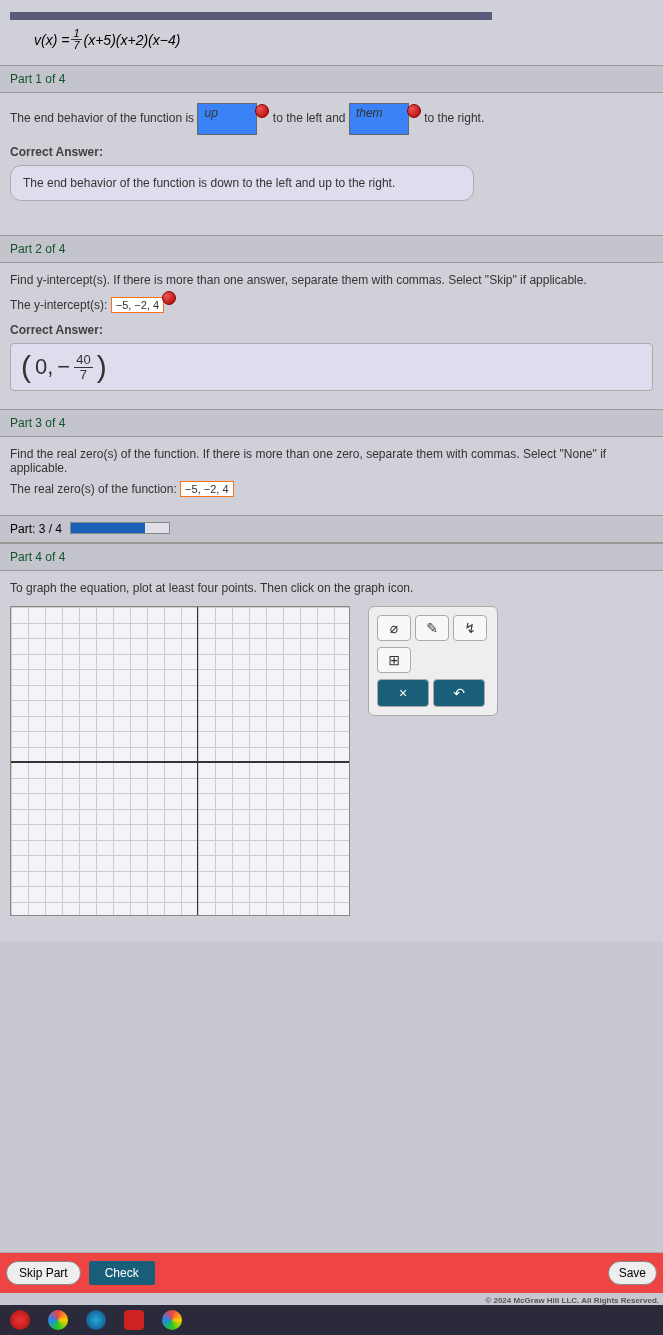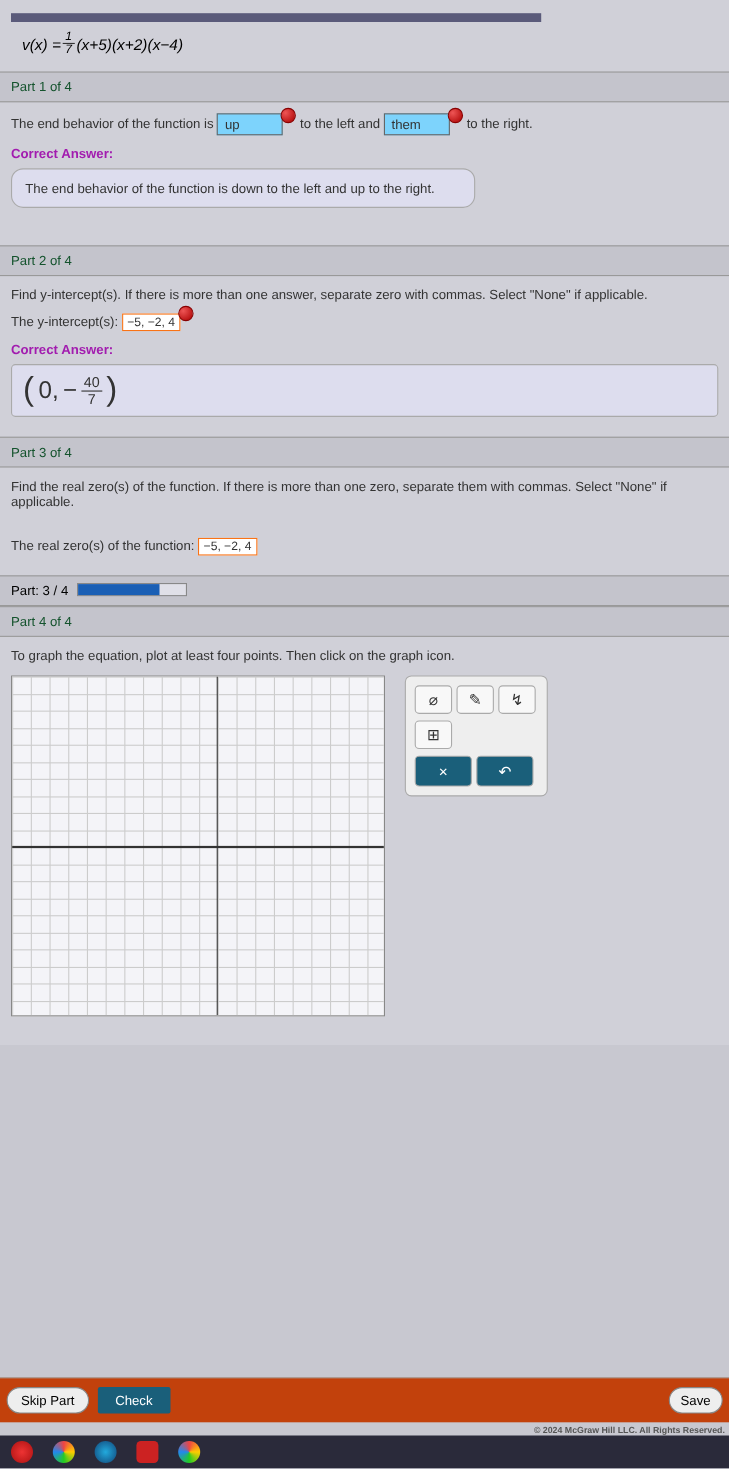--- a/index.html
+++ b/index.html
@@ -1,41 +1,41 @@
 <!DOCTYPE html>
 <html><head>
   <meta charset="utf-8">
   <style>
     * { box-sizing: border-box; margin: 0; padding: 0; font-family: Arial, sans-serif; }
     body { background: #c8c8d0; width: 663px; height: 1335px; overflow: hidden; position: relative; }
     .scrollbar { height: 8px; background: #5a5a7a; width: 75%; margin: 4px 0 8px 0; }
     .content { background: #d0d0d8; padding: 8px 10px; }
     .prompt { font-size: 12px; color: #222; margin: 8px 0; }
-    .formula { font-family: 'Times New Roman', serif; font-style: italic; font-size: 14px; margin: 8px 10px 14px 10px; display: flex; align-items: center; gap: 2px; }
+    .formula { font-family: 'Times New Roman', serif; font-style: italic; font-size: 14px; margin: 8px 10px 14px 24px; display: flex; align-items: center; gap: 2px; }
     .frac { display: inline-flex; flex-direction: column; align-items: center; font-size: 11px; line-height: 11px; }
     .frac span:first-child { border-bottom: 1px solid #333; padding: 0 2px; }
     .part-header { background: #c4c4cc; border-top: 1px solid #999; border-bottom: 1px solid #999; padding: 6px 10px; font-size: 12px; color: #14532d; margin: 0 -10px; }
     .part-body { padding: 10px 0 18px 0; font-size: 12px; color: #333; }
-    .input-boxed { display: inline-block; border: 1px solid #666; background: #7dd3fc; padding: 2px 6px; font-size: 12px; min-width: 60px; height: 20px; vertical-align: middle; }
+    .input-boxed { display: inline-block; border: 1px solid #666; background: #3b82f6; padding: 2px 6px; font-size: 12px; min-width: 60px; height: 32px; vertical-align: middle; font-style: italic; }
     .indicator { display: inline-block; width: 14px; height: 14px; border-radius: 50%; vertical-align: middle; margin-left: -2px; }
     .red-ind { background: radial-gradient(circle at 30% 30%, #e55, #a00); border: 1px solid #800; position: relative; top: -8px; }
-    .correct-label { font-size: 12px; color: #a21caf; font-weight: bold; margin: 10px 0 6px 0; }
+    .correct-label { font-size: 12px; color: #404040; font-weight: bold; margin: 10px 0 6px 0; }
     .correct-box { border: 1px solid #aaa; background: #dde; padding: 10px 12px; border-radius: 4px; font-size: 12px; color: #333; display: inline-block; margin-bottom: 16px; }
     .progress-row { display: flex; align-items: flex-start; gap: 8px; padding: 6px 10px; border-top: 1px solid #999; border-bottom: 1px solid #999; margin: 0 -10px; font-size: 12px; background: #c4c4cc; }
     .progress-bar { width: 100px; height: 12px; background: #e0e0e8; border: 1px solid #888; }
     .progress-fill { height: 100%; background: #1a5fb5; width: 75%; }
     .graph-wrap { display: flex; gap: 18px; margin-top: 10px; }
     .graph { width: 340px; height: 310px; border: 1px solid #888; background: #f4f4f8; position: relative; overflow: hidden; }
     .grid-line { position: absolute; background: #ccc; }
     .axis { position: absolute; background: #333; }
     .toolbox { border: 1px solid #aaa; background: #eee; border-radius: 6px; padding: 8px; height: 110px; width: 130px; }
     .tool-row { display: flex; gap: 4px; margin-bottom: 6px; }
     .tool-btn { width: 34px; height: 26px; border: 1px solid #aaa; border-radius: 4px; background: #f8f8f8; display: flex; align-items: center; justify-content: center; font-size: 14px; cursor: pointer; }
     .tool-btn.dark { background: #1a5f7a; color: #fff; width: 52px; height: 28px; }
-    .footer { position: absolute; bottom: 42px; left: 0; right: 0; display: flex; justify-content: space-between; align-items: center; padding: 8px 6px; border-top: 1px solid #aaa; background: #c2410c; }
+    .footer { position: absolute; bottom: 42px; left: 0; right: 0; display: flex; justify-content: space-between; align-items: center; padding: 8px 6px; border-top: 1px solid #aaa; background: #ef4444; }
     .skip-btn { border: 1px solid #888; border-radius: 14px; padding: 4px 12px; font-size: 12px; background: #eee; cursor: pointer; }
     .check-btn { border: none; border-radius: 2px; padding: 5px 16px; font-size: 12px; background: #1a5f7a; color: #fff; cursor: pointer; }
     .save-btn { border: 1px solid #888; border-radius: 14px; padding: 4px 10px; font-size: 12px; background: #eee; cursor: pointer; }
     .copyright-bar { position: absolute; bottom: 30px; right: 4px; font-size: 8px; color: #555; font-weight: bold; }
     .taskbar { position: absolute; bottom: 0; left: 0; right: 0; height: 30px; background: #2a2a3a; display: flex; align-items: center; padding: 0 10px; gap: 18px; }
     .tb-icon { width: 20px; height: 20px; border-radius: 50%; display: inline-block; }
     .small-input { border: 1px solid #f97316; background: #fff; padding: 1px 4px; font-size: 11px; display: inline-block; }
     .tuple { font-family: 'Times New Roman', serif; font-size: 22px; display: flex; align-items: center; gap: 4px; border: 1px solid #aaa; padding: 6px 10px; background: #dde; border-radius: 4px; }
   </style>
 </head>
@@ -54,44 +54,44 @@
   </div>
 
   <div class="part-header">Part 1 of 4</div>
   <div class="part-body">
     <span>The end behavior of the function is</span>
     <span class="input-boxed">up</span><span class="indicator red-ind"></span>
     <span>to the left and</span>
     <span class="input-boxed">them</span><span class="indicator red-ind"></span>
     <span>to the right.</span>
     <div class="correct-label">Correct Answer:</div>
-    <div class="correct-box" style="width:422px;border-radius:11px;">The end behavior of the function is down to the left and up to the right.</div>
+    <div class="correct-box" style="width:464px;border-radius:11px;">The end behavior of the function is down to the left and up to the right.</div>
   </div>
 
   <div class="part-header">Part 2 of 4</div>
   <div class="part-body">
-    <div style="margin-bottom:10px;">Find y-intercept(s). If there is more than one answer, separate zero with commas. Select "None" if applicable.</div>
+    <div style="margin-bottom:10px;">Find y-intercept(s). If there is more than one answer, separate them with commas. Select "Skip" if applicable.</div>
     <span>The y-intercept(s):</span>
     <span class="small-input">−5, −2, 4</span><span class="indicator red-ind"></span>
     <div class="correct-label">Correct Answer:</div>
     <div class="tuple">
       <span style="font-size:30px;">(</span>
       <span>0,</span>
       <span>−</span>
       <span class="frac" style="font-size:13px; line-height:14px;">
         <span>40</span>
         <span>7</span>
       </span>
       <span style="font-size:30px;">)</span>
     </div>
   </div>
 
   <div class="part-header">Part 3 of 4</div>
   <div class="part-body">
-    <div style="margin-bottom:26px;">Find the real zero(s) of the function. If there is more than one zero, separate them with commas. Select "None" if applicable.</div>
+    <div style="margin-bottom:6px;">Find the real zero(s) of the function. If there is more than one zero, separate them with commas. Select "None" if applicable.</div>
     <span>The real zero(s) of the function:</span>
     <span class="small-input">−5, −2, 4</span>
   </div>
 
   <div class="progress-row">
     <span>Part: 3 / 4</span>
     <div class="progress-bar">
         <div class="progress-fill"></div>
       </div>
   </div>

